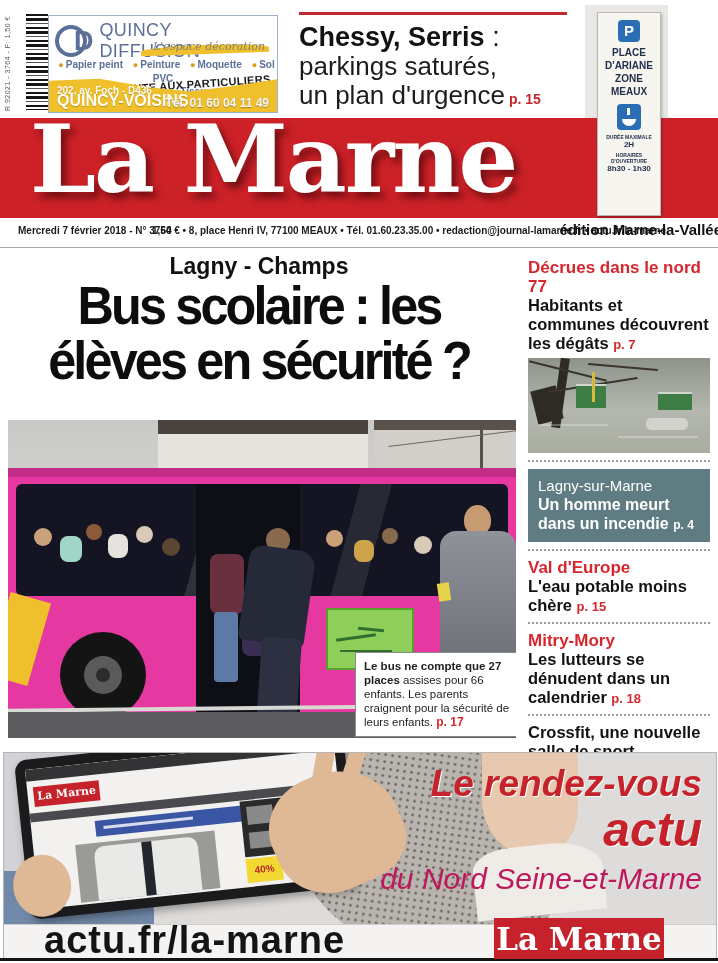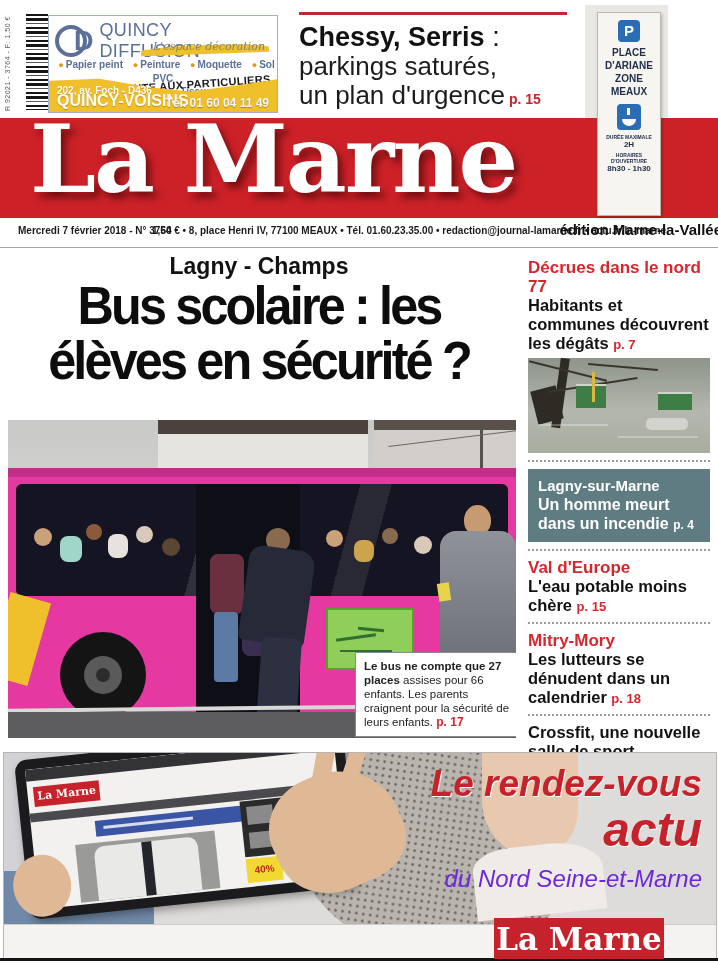--- a/index.html
+++ b/index.html
@@ -115,21 +115,21 @@
   .dots{border-top:2px dotted #9a9a9a;margin:7px 0;}
   .flood-photo{position:relative;width:182px;height:95px;margin-top:5px;overflow:hidden;
         background:linear-gradient(180deg,#8e9489 0,#b3b7ae 55%,#a9ad9f 100%);}
   .trunk{position:absolute;background:#2e2a24;}
   .branch{position:absolute;height:2px;background:#3a352c;}
   .fence{position:absolute;background:#3f7d46;border-top:2px solid #cfd4cc;}
   .goal{position:absolute;background:#d8b93a;}
   .carwreck{position:absolute;left:118px;top:60px;width:42px;height:12px;background:#d8d8d4;border-radius:5px;opacity:.85;}
   .ripple{position:absolute;height:2px;background:rgba(255,255,255,.28);}
   .teal-box{background:#5e7c82;color:#fff;padding:8px 10px 9px;margin:2px 0;}
-  .teal-box .tb-town{font-size:15px;line-height:18px;font-weight:bold;color:#fff;display:block;}
+  .teal-box .tb-town{font-size:15px;line-height:18px;font-weight:normal;color:#fff;display:block;}
   .teal-box .tb-body{font-size:16px;line-height:19px;font-weight:800;color:#fff;}
   .teal-box .page-ref{color:#fff;font-size:12px;}
   
   .bottom-ad{position:absolute;left:3px;top:752px;width:712px;height:206px;background:#dedcda;
         border:1px solid #b5b5b5;overflow:hidden;}
   .sofa{position:absolute;left:0;top:0;width:180px;height:140px;background:#d3d2d6;}
   .denim{position:absolute;left:0;top:118px;width:150px;height:88px;background:#7189a8;border-radius:0 40px 0 0;}
   .shoulder{position:absolute;left:290px;top:-30px;width:270px;height:230px;border-radius:45% 40% 35% 50%;
         background-color:#b9b4ae;background-image:radial-gradient(#6e6a66 1px,transparent 1.6px);background-size:7px 7px;
         transform:rotate(8deg);}
@@ -151,21 +151,21 @@
   .scr-col i{position:absolute;background:#8a8a8a;}
   .scr-badge{position:absolute;left:210px;top:112px;width:36px;height:24px;background:#f2d832;
         color:#c2272d;font-size:10px;font-weight:800;text-align:center;line-height:24px;}
   .thumb{position:absolute;left:-14px;top:96px;width:58px;height:62px;background:#dfb895;border-radius:50%;}
   .handr{position:absolute;left:248px;top:44px;width:130px;height:118px;background:#dfb895;
         border-radius:42% 52% 34% 44%;transform:rotate(-18deg);}
   .finger{position:absolute;background:#dfb895;border-radius:10px;}
   .ad-text{position:absolute;right:14px;top:10px;text-align:right;font-style:italic;z-index:5;}
   .ad-l1{font-size:37px;line-height:42px;font-weight:600;color:#c5222b;text-shadow:1px 1px 0 #fff;}
   .ad-l2{font-size:48px;line-height:50px;font-weight:800;color:#c5222b;text-shadow:1px 1px 0 #fff;}
-  .ad-l3{font-size:24px;line-height:40px;font-weight:500;color:#6d28d9;margin-top:4px;}
+  .ad-l3{font-size:30px;line-height:40px;font-weight:500;color:#be185d;margin-top:4px;}
   .ad-bar{position:absolute;left:0;bottom:0;width:100%;height:34px;background:#f4f3f1;border-top:1px solid #cfcecb;}
   .ad-url{position:absolute;left:40px;top:-6px;font-size:38px;font-weight:800;color:#141414;letter-spacing:1px;}
   .ad-logo{position:absolute;left:490px;top:-7px;width:170px;height:42px;background:#c5222b;
         color:#fff;font-family:"DejaVu Serif",serif;font-weight:bold;font-size:31px;text-align:center;line-height:42px;z-index:6;}
   .bottom-line{position:absolute;left:0;top:958px;width:718px;height:3px;background:#141414;}
 </style>
 </head>
 <body>
 
 <div id="page">
@@ -383,18 +383,19 @@
       <div class="handr"></div>
       <span class="finger" style="left:300px;top:-4px;width:18px;height:70px;transform:rotate(16deg)"></span>
       <span class="finger" style="left:330px;top:6px;width:16px;height:64px;transform:rotate(24deg)"></span>
     </div>
     <div class="ad-text">
       <div class="ad-l1">Le rendez-vous</div>
       <div class="ad-l2">actu</div>
       <div class="ad-l3">du Nord Seine-et-Marne</div>
     </div>
     <div class="ad-bar">
+      <span class="ad-url">actu.fr/la-marne</span>
       <span class="ad-logo">La Marne</span>
     </div>
   </div>
 
   <div class="bottom-line"></div>
 </div>
 
 </body></html>

